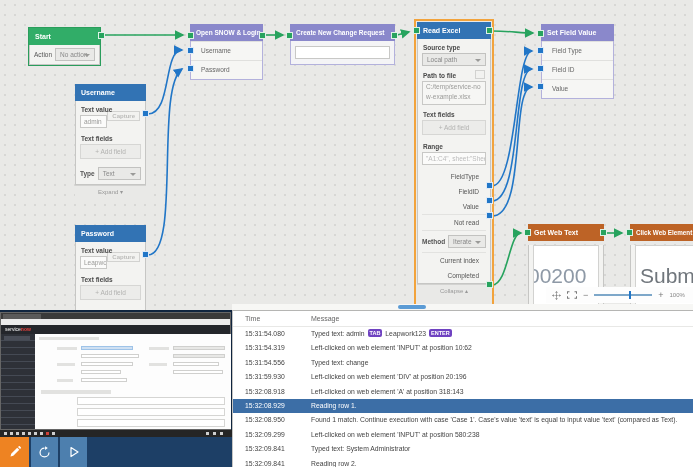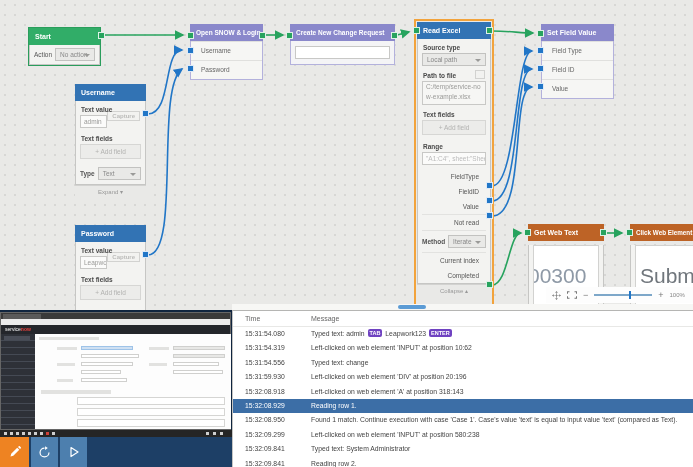--- a/index.html
+++ b/index.html
@@ -227,21 +227,21 @@
         <div class="inp">Leapwork123</div>
         <div class="lab" style="margin-top:7px;">Text fields</div>
         <div class="addf">+ Add field</div>
       </div>
     </div>
 
     <div class="node orange" style="left:528px;top:224px;width:76px;">
       <div class="nhead">Get Web Text</div>
       <div class="nbody" style="height:70px;">
         <div class="preview">
-          <span style="margin-left:-6px;">00300</span>
+          <span style="margin-left:-6px;">00200</span>
         </div>
       </div>
     </div>
 
     <div class="node orange" style="left:630px;top:224px;width:76px;">
       <div class="nhead" style="font-size:6.3px;">Click Web Element</div>
       <div class="nbody" style="height:70px;">
         <div class="preview" style="color:#70767c;">
           <span style="margin-left:4px;">Subm</span>
         </div>

